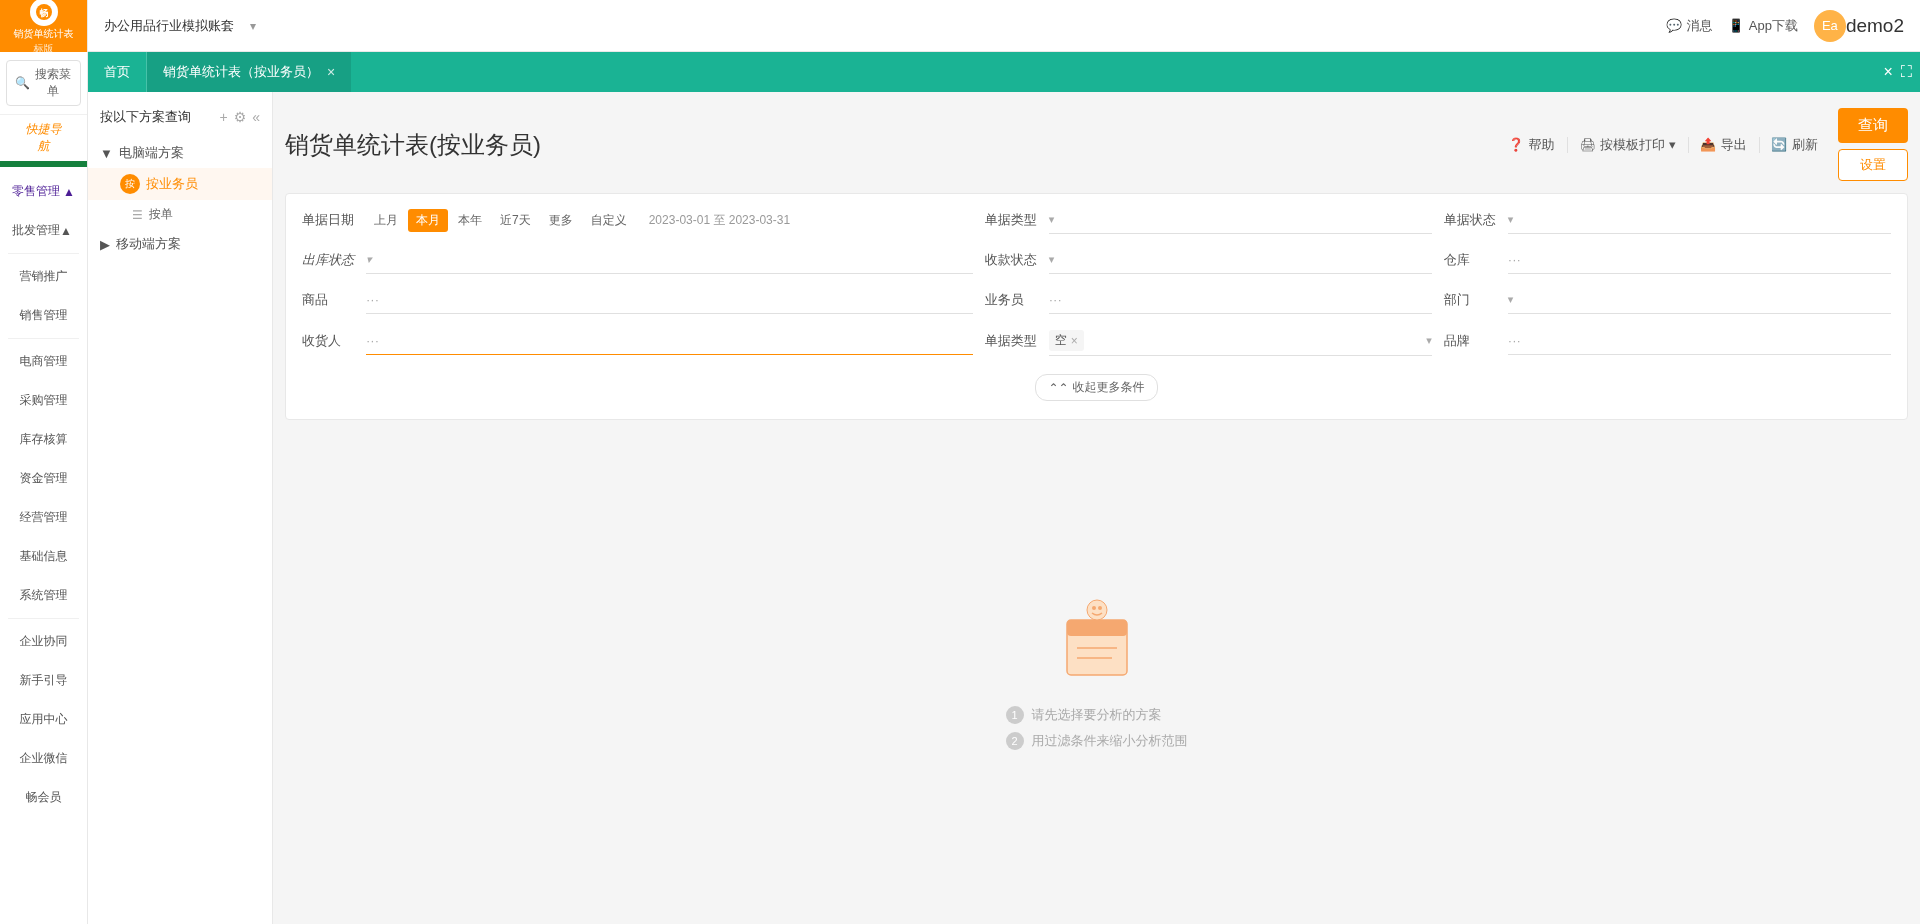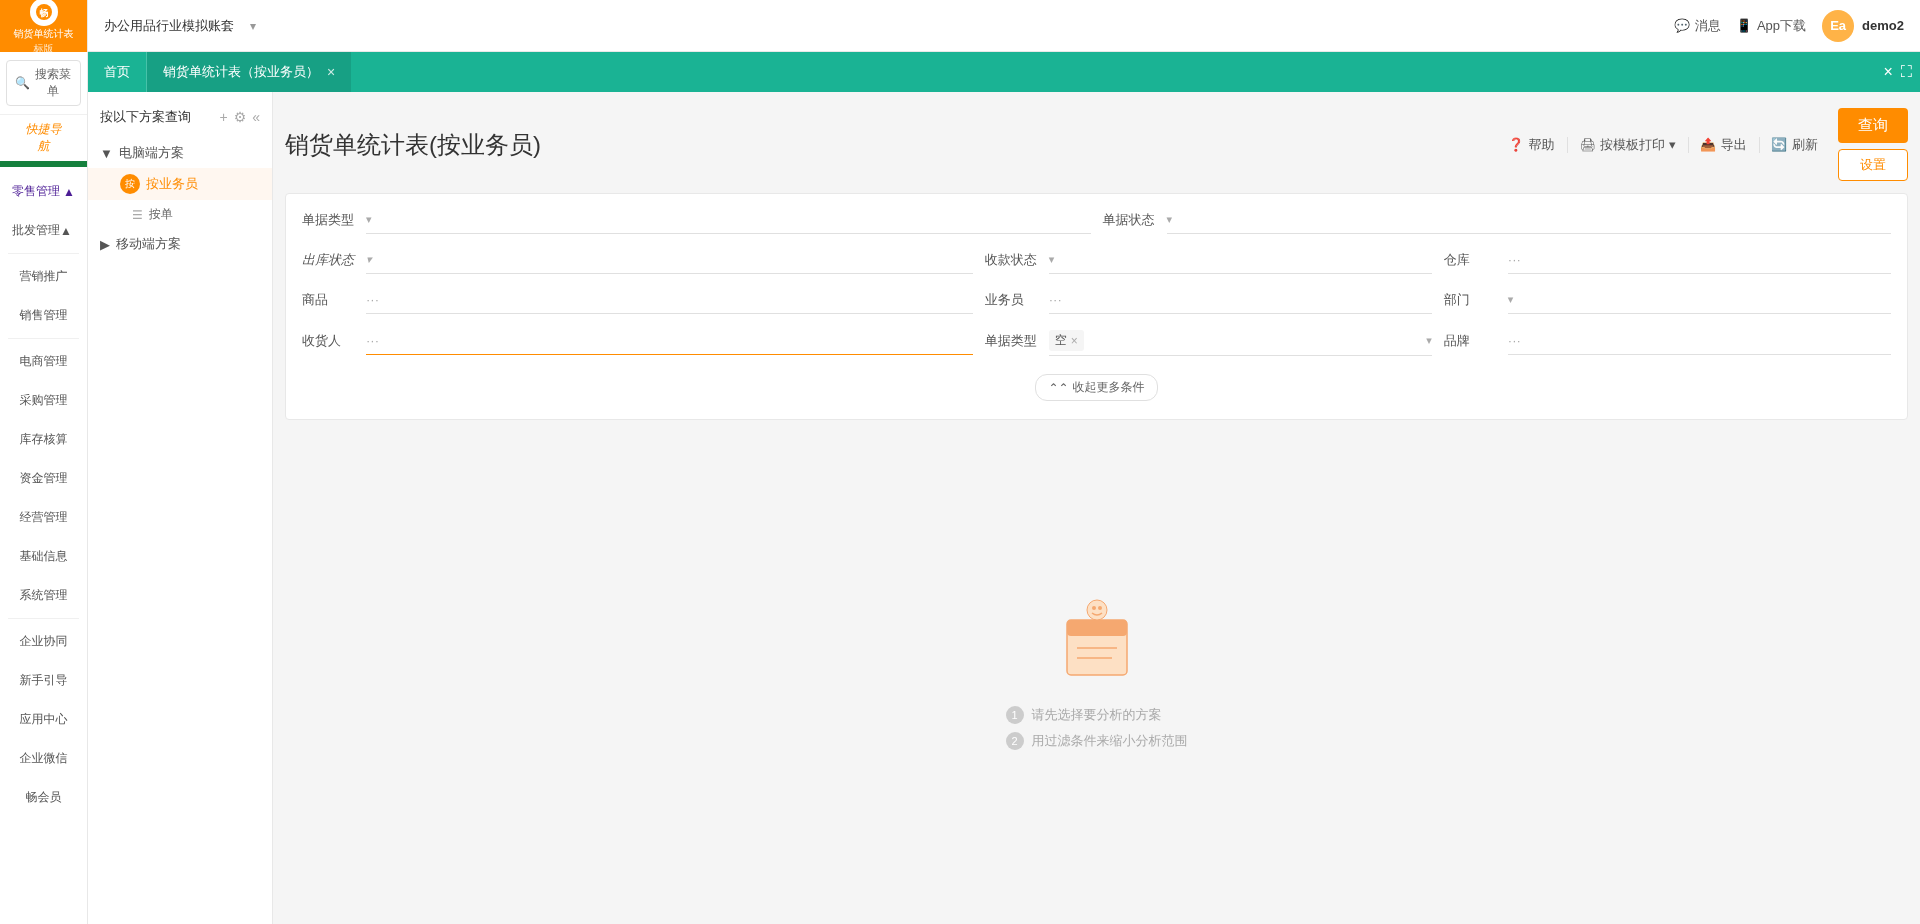--- a/index.html
+++ b/index.html
@@ -19,21 +19,21 @@
     .main { flex: 1; display: flex; flex-direction: column; overflow: hidden; }
 
     
     .topbar { height: 52px; background: #fff; border-bottom: 1px solid #e8e8e8; display: flex; align-items: center; padding: 0 16px; justify-content: space-between; }
     .topbar-left { display: flex; align-items: center; gap: 16px; }
     .topbar-title { font-size: 13px; color: #333; }
     .topbar-dropdown { font-size: 12px; color: #999; cursor: pointer; }
     .topbar-right { display: flex; align-items: center; gap: 16px; }
     .topbar-action { display: flex; align-items: center; gap: 4px; font-size: 13px; color: #555; cursor: pointer; }
     .user-avatar { width: 32px; height: 32px; background: #ffb347; border-radius: 50%; display: flex; align-items: center; justify-content: center; color: white; font-size: 13px; }
-    .user-name { font-size: 13px; color: #333; cursor: pointer; }
+    .user-name { font-size: 19px; color: #333; cursor: pointer; }
 
     
     .tabbar { height: 40px; background: #1ab394; display: flex; align-items: center; padding: 0 0; }
     .tab-home { padding: 0 16px; height: 40px; display: flex; align-items: center; color: white; font-size: 13px; cursor: pointer; border-right: 1px solid rgba(255,255,255,0.2); }
     .tab-item { padding: 0 16px; height: 40px; display: flex; align-items: center; color: white; font-size: 13px; background: rgba(0,0,0,0.1); cursor: pointer; gap: 8px; }
     .tab-item .tab-close { color: rgba(255,255,255,0.8); font-size: 14px; cursor: pointer; }
     .tab-spacer { flex: 1; }
     .tab-controls { display: flex; align-items: center; padding: 0 8px; gap: 8px; color: white; font-size: 16px; cursor: pointer; }
 
     
@@ -165,21 +165,21 @@
     </div>
     <div class="topbar-right">
       <div class="topbar-action">
         <span>💬</span>
         <span>消息</span>
       </div>
       <div class="topbar-action">
         <span>📱</span>
         <span>App下载</span>
       </div>
-      <div style="display:flex;align-items:center;gap:8px;font-weight:bold;">
+      <div style="display:flex;align-items:center;">
         <div class="user-avatar">
           <span>Ea</span>
         </div>
         <span class="user-name">demo2</span>
       </div>
     </div>
   </div>
 
   <div class="tabbar">
     <div class="tab-home">
@@ -258,20 +258,34 @@
           <div style="display:flex;flex-direction:column;gap:6px;margin-left:8px;">
             <button class="btn-primary">查询</button>
             <button class="btn-settings">设置</button>
           </div>
         </div>
       </div>
 
       <div class="filter-form">
 
         <div class="filter-row">
+          <div class="filter-item" style="flex:1.5;">
+            <span class="filter-label">单据日期</span>
+            <div class="date-section">
+              <div class="date-tabs">
+                <span class="date-tab">上月</span>
+                <span class="date-tab active">本月</span>
+                <span class="date-tab">本年</span>
+                <span class="date-tab">近7天</span>
+                <span class="date-tab">更多</span>
+                <span class="date-tab">自定义</span>
+              </div>
+              <span class="date-range">2023-03-01 至 2023-03-31</span>
+            </div>
+          </div>
           <div class="filter-item">
             <span class="filter-label">单据类型</span>
             <div class="filter-input">
               <span class="filter-input-chevron">▾</span>
             </div>
           </div>
           <div class="filter-item">
             <span class="filter-label">单据状态</span>
             <div class="filter-input">
               <span class="filter-input-chevron">▾</span>

